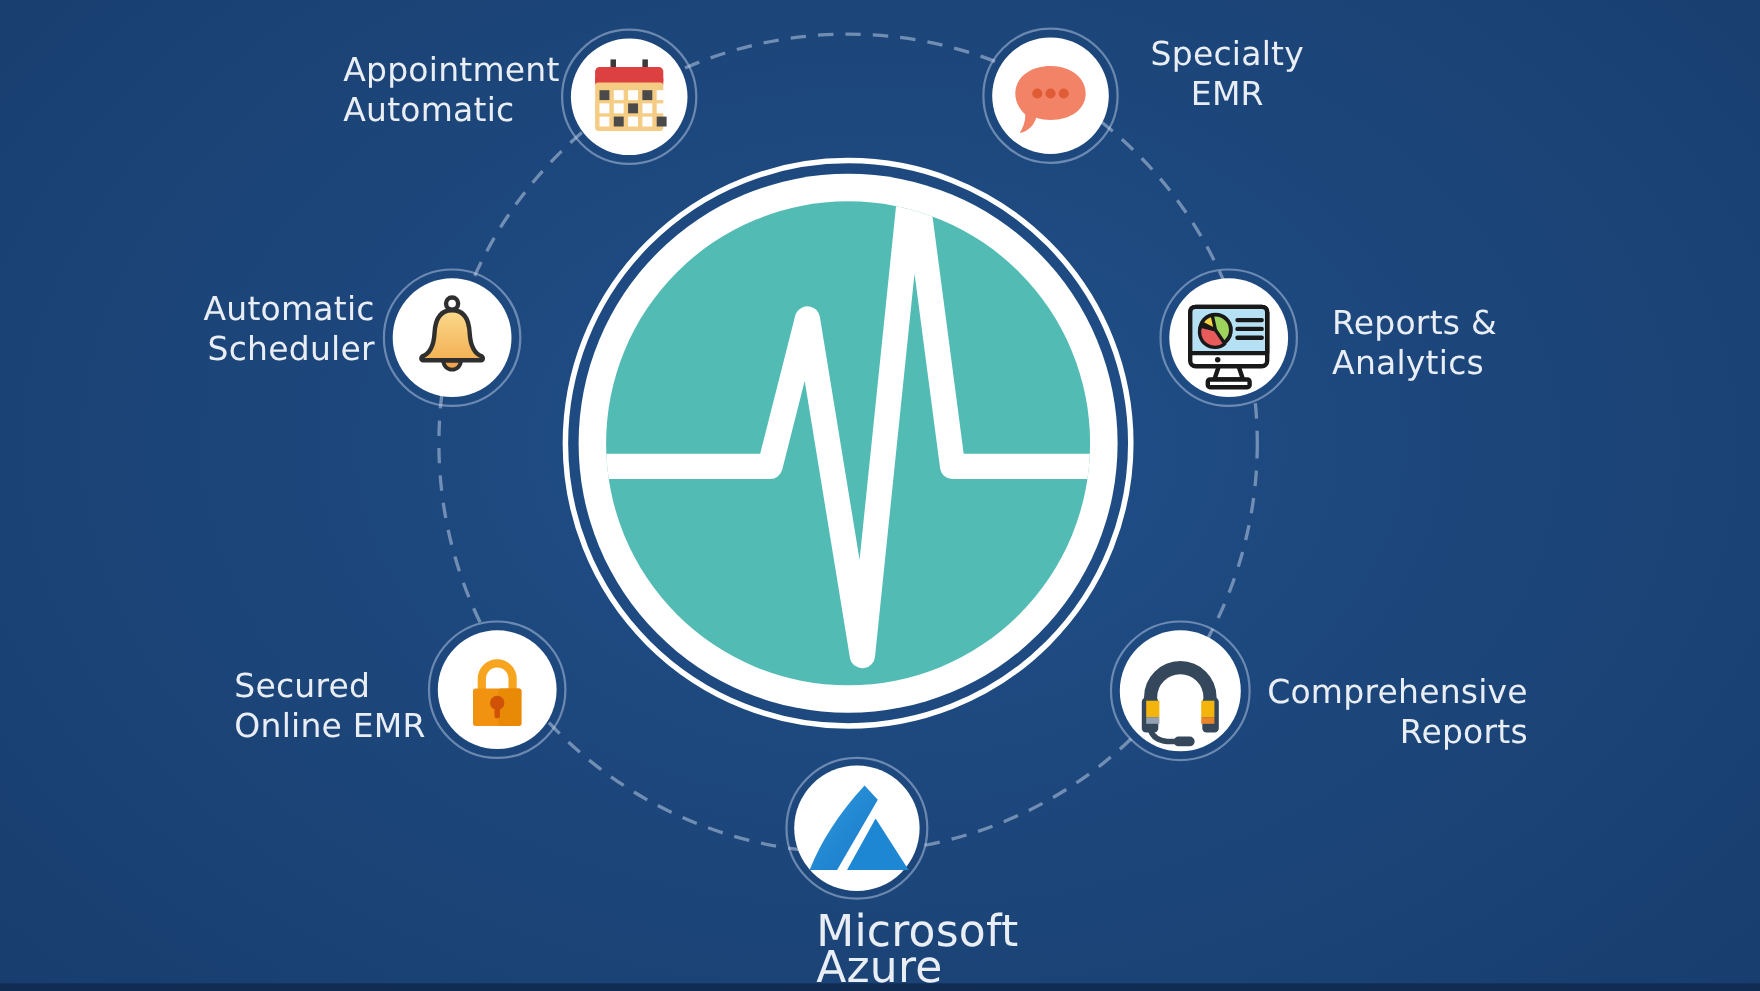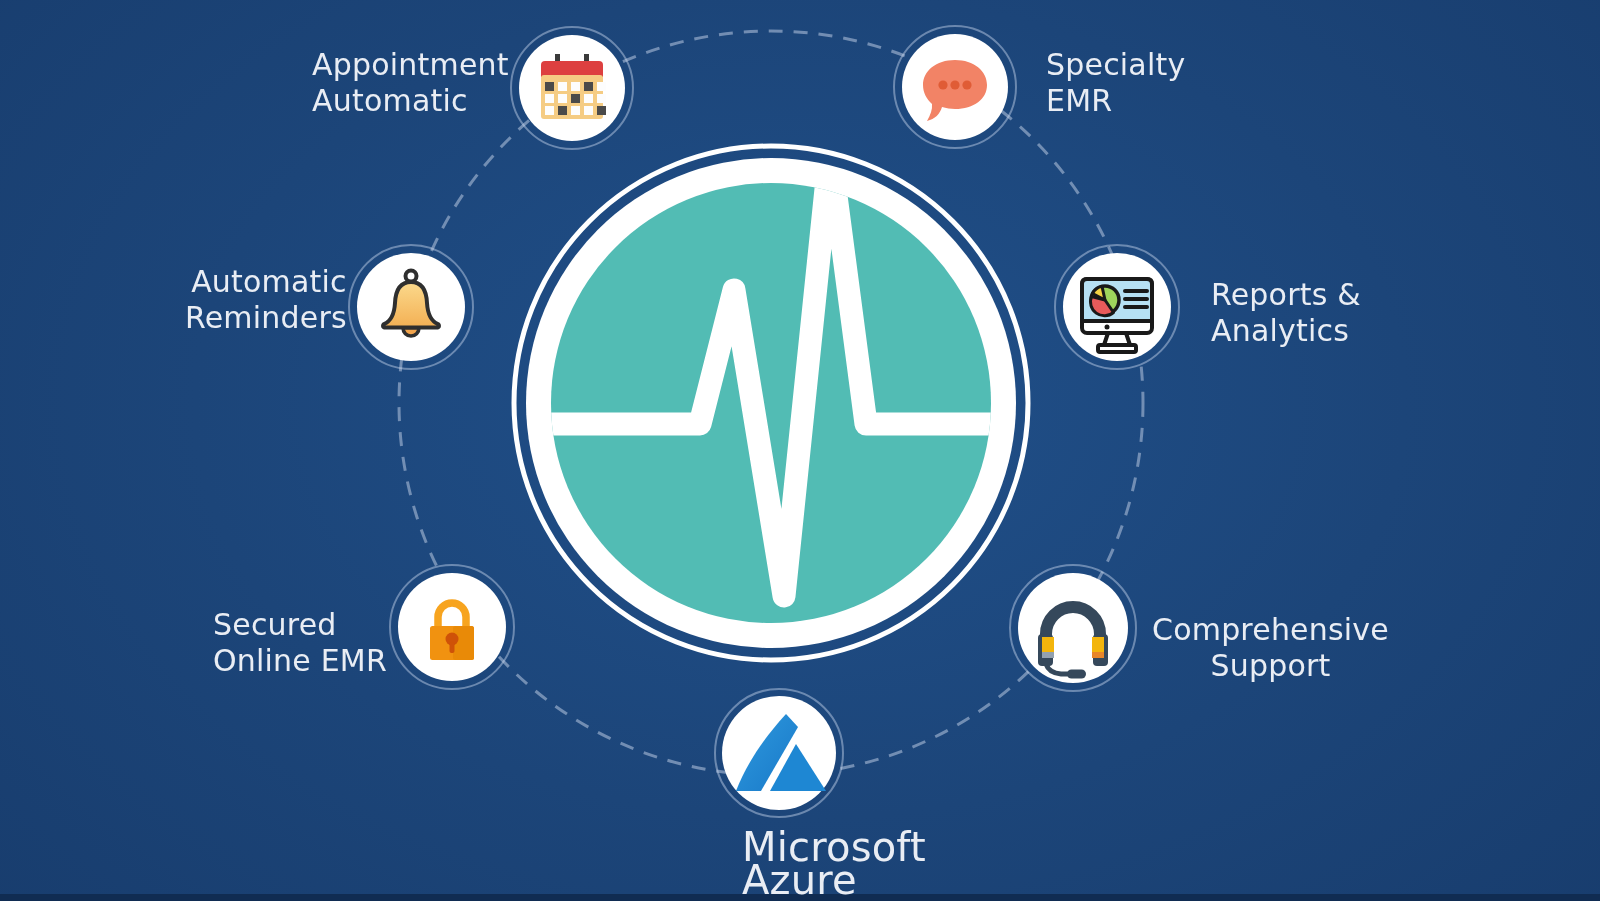--- a/index.html
+++ b/index.html
@@ -156,43 +156,43 @@
       <path d="M 17 -9 L 47 38 L -9 38 Z" fill="#1e87d3"></path>
     </g>
   </g>
 </svg>
 
 <div class="label" style="left:312px;top:47px;text-align:left">
   <div>Appointment</div>
   <div>Automatic</div>
 </div>
 
-<div class="label" style="left:1046px;top:47px;text-align:left">
+<div class="label" style="left:1046px;top:32px;text-align:center">
   <div>Specialty</div>
   <div>EMR</div>
 </div>
 
 <div class="label" style="left:185px;top:264px;text-align:right">
   <div>Automatic</div>
-  <div>Reminders</div>
+  <div>Scheduler</div>
 </div>
 
 <div class="label" style="left:1211px;top:277px;text-align:left">
   <div>Reports &amp;</div>
   <div>Analytics</div>
 </div>
 
 <div class="label" style="left:213px;top:607px;text-align:left">
   <div>Secured</div>
   <div>Online EMR</div>
 </div>
 
-<div class="label" style="left:1152px;top:612px;text-align:center">
+<div class="label" style="left:1152px;top:612px;text-align:right">
   <div>Comprehensive</div>
-  <div>Support</div>
+  <div>Reports</div>
 </div>
 
 <div class="label small" style="left:742px;top:831px;text-align:left">
   <div>Microsoft</div>
   <div>Azure</div>
 </div>
 
 <div class="bottom-strip"></div>
 </div>
 

